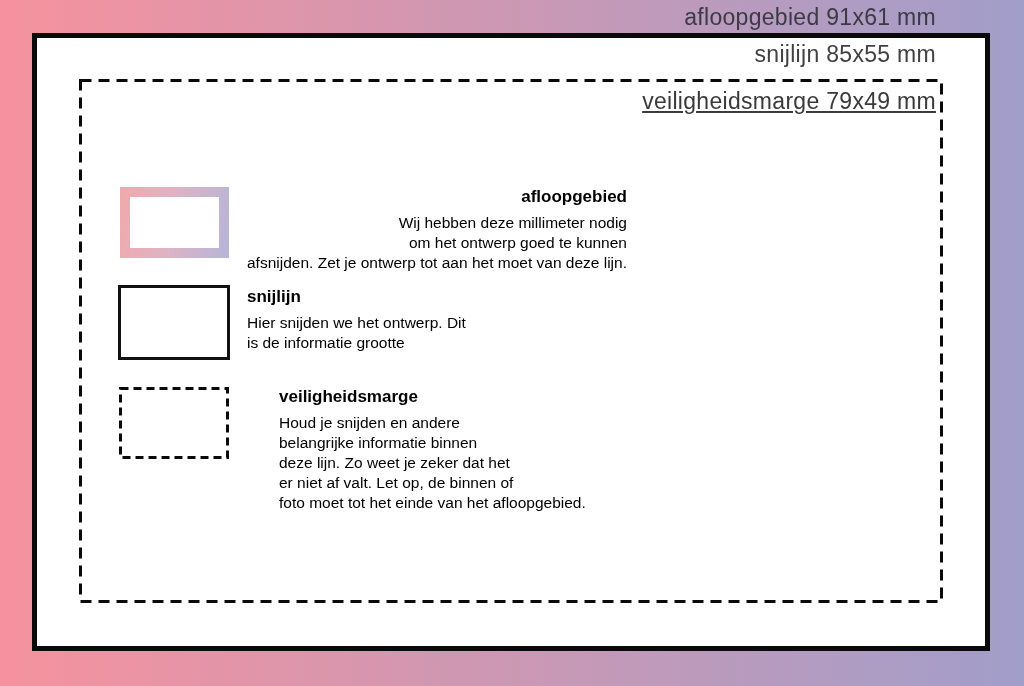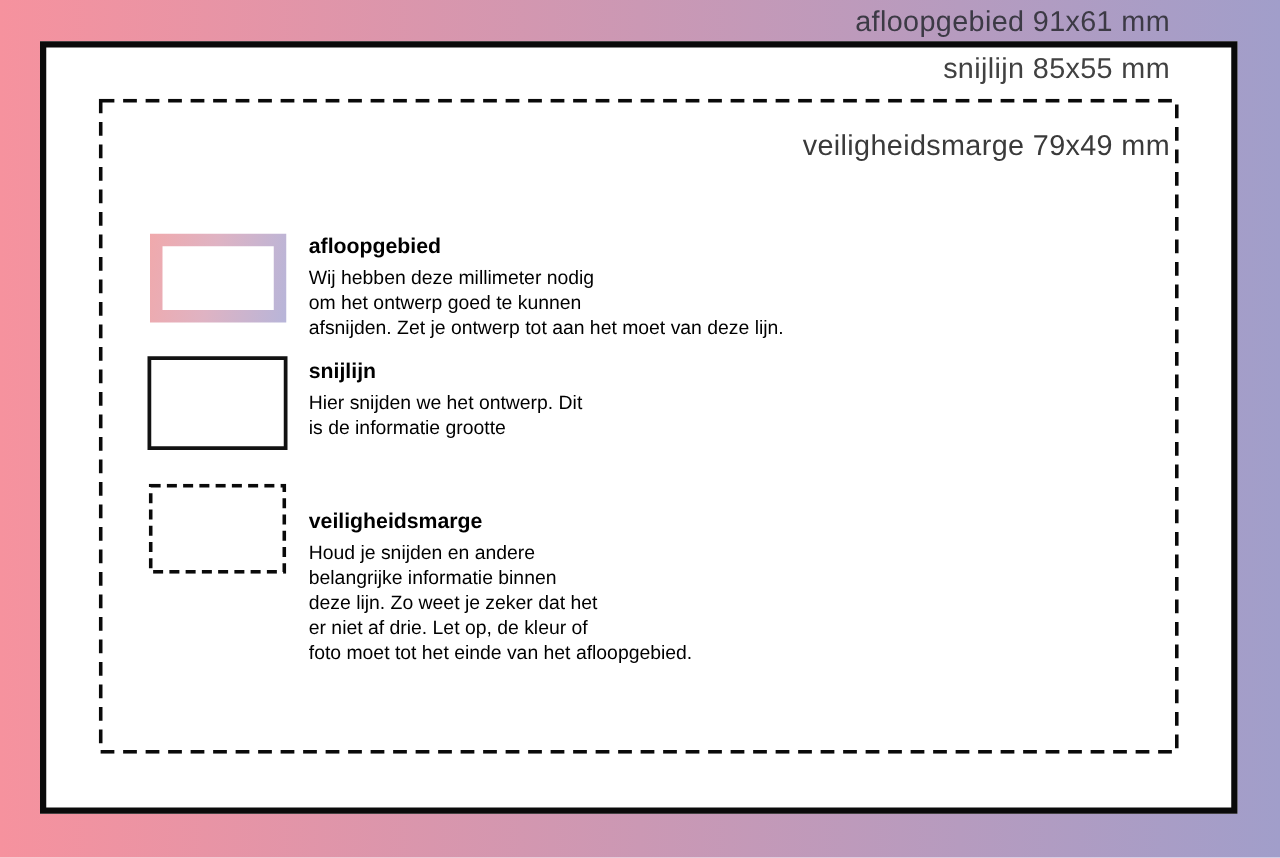--- a/index.html
+++ b/index.html
@@ -34,21 +34,21 @@
   .corner-label {
     position: absolute;
     right: 88px;
     text-align: right;
     font-size: 23px;
     letter-spacing: 0.3px;
     white-space: nowrap;
   }
   .corner-label.bleed { top: 4px;  color: #3c3a45; }
   .corner-label.cut   { top: 41px; color: #414141; }
-  .corner-label.safe  { top: 103px; color: #3a3a3a; }
+  .corner-label.safe  { top: 88px; color: #3a3a3a; text-decoration: underline; }
 
   
   .legend-box-bleed {
     position: absolute;
     left: 120px; top: 187px;
     width: 109px; height: 71px;
     background: linear-gradient(100deg, #f0a9ac 0%, #dfb3c3 45%, #b7b5d9 100%);
     padding: 10px;
   }
   .legend-box-bleed .inner {
@@ -67,23 +67,23 @@
     left: 119px; top: 387px;
     width: 110px; height: 72px;
   }
 
   
   .legend-text {
     position: absolute;
     left: 247px;
     color: #000000;
   }
-  .legend-text.t1 { top: 186px; }
+  .legend-text.t1 { top: 186px; text-align: right; }
   .legend-text.t2 { top: 286px; }
-  .legend-text.t3 { top: 406px; }
+  .legend-text.t3 { top: 386px; margin-left: 32px; }
   .legend-text h3 {
     font-size: 17px;
     font-weight: bold;
     line-height: 21px;
     margin-bottom: 6px;
     color: #000000;
   }
   .legend-text .line {
     font-size: 15.5px;
     line-height: 20px;
@@ -123,17 +123,17 @@
   </div>
 
   <svg class="legend-box-safe" width="110" height="72" viewBox="0 0 110 72">
     <rect x="1.5" y="1.5" width="107" height="69" fill="none" stroke="#0a0a0a" stroke-width="3" stroke-dasharray="8 5"></rect>
   </svg>
   <div class="legend-text t3">
     <h3>veiligheidsmarge</h3>
     <div class="line">Houd je snijden en andere</div>
     <div class="line">belangrijke informatie binnen</div>
     <div class="line">deze lijn. Zo weet je zeker dat het</div>
-    <div class="line">er niet af drie. Let op, de kleur of</div>
+    <div class="line">er niet af valt. Let op, de binnen of</div>
     <div class="line">foto moet tot het einde van het afloopgebied.</div>
   </div>
 
 </div>
 
 </body></html>

